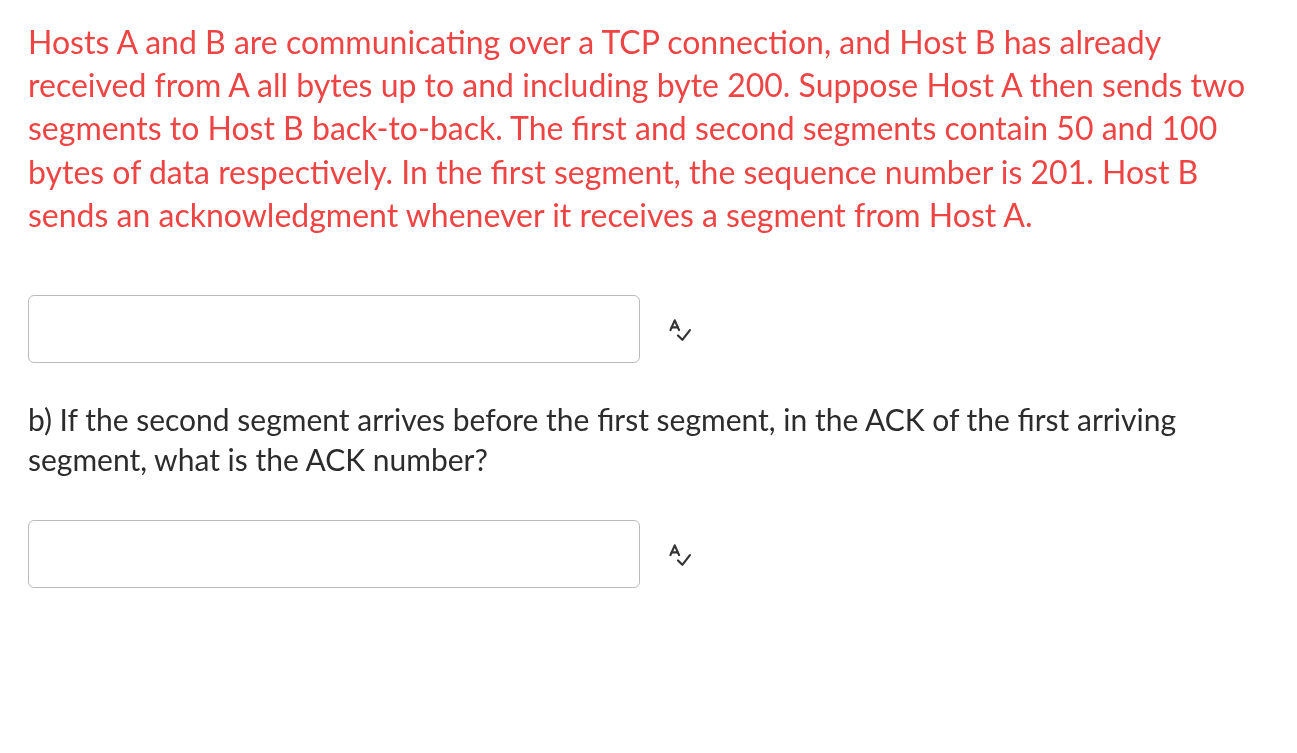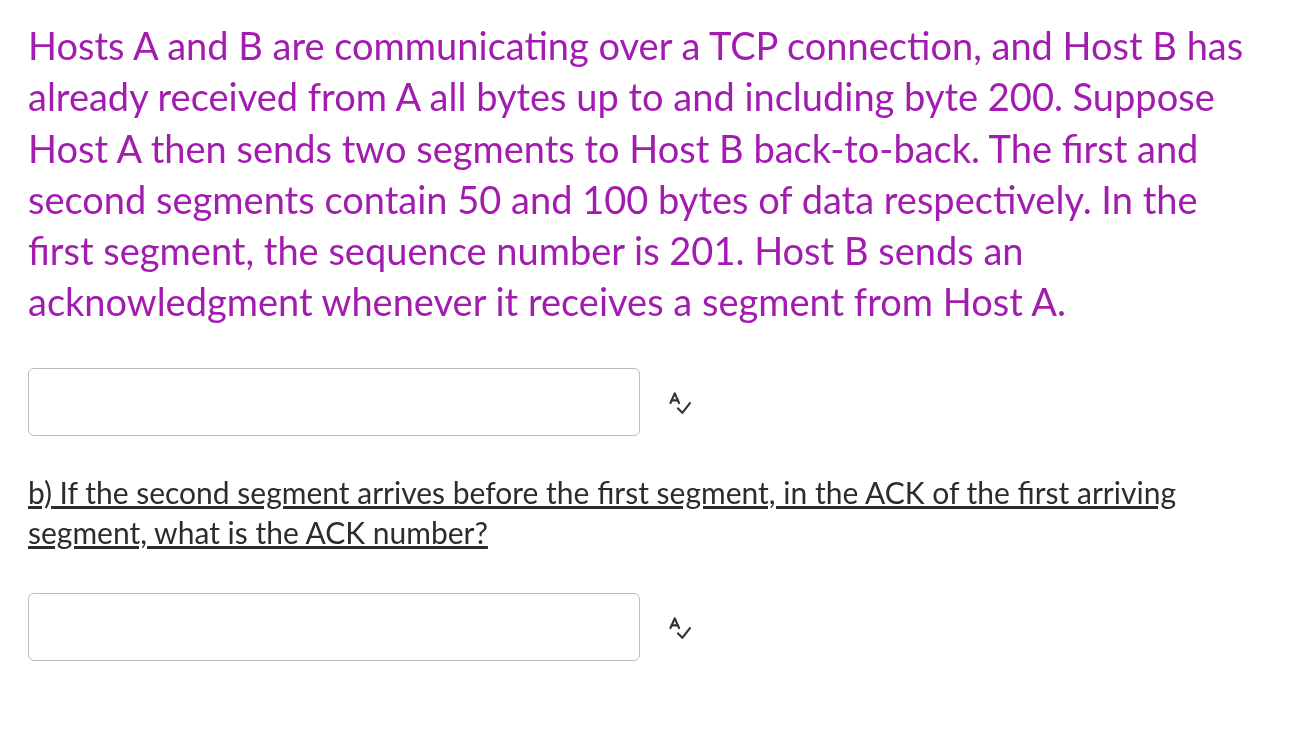--- a/index.html
+++ b/index.html
@@ -9,25 +9,25 @@
     }
     body {
       font-family: 'Lato', 'Helvetica Neue', Arial, sans-serif;
       background: #ffffff;
       width: 1297px;
       height: 753px;
       padding: 20px 28px;
       color: #2c2c2c;
     }
     .question-text {
-      font-size: 38px;
+      font-size: 32px;
       line-height: 1.35;
-      color: #a21caf;
+      color: #ef4444;
       font-weight: 400;
-      margin-bottom: 40px;
+      margin-bottom: 59px;
     }
     .answer-group {
       display: flex;
       align-items: center;
       gap: 24px;
       margin-bottom: 36px;
     }
     .answer-input {
       width: 612px;
       height: 68px;
@@ -49,21 +49,20 @@
     .spellcheck-icon svg {
       width: 26px;
       height: 26px;
     }
     .sub-question {
       font-size: 30px;
       line-height: 1.35;
       color: #2c2c2c;
       font-weight: 400;
       margin-bottom: 40px;
-      text-decoration: underline;
     }
   </style>
 </head>
 <body>
 
 <div class="question-text">
   <span>Hosts A and B are communicating over a TCP connection, and Host B has already received from A all bytes up to and including byte 200. Suppose Host A then sends two segments to Host B back-to-back. The first and second segments contain 50 and 100 bytes of data respectively. In the first segment, the sequence number is 201. Host B sends an acknowledgment whenever it receives a segment from Host A.</span><br>
 </div>
 
 <div class="answer-group">

